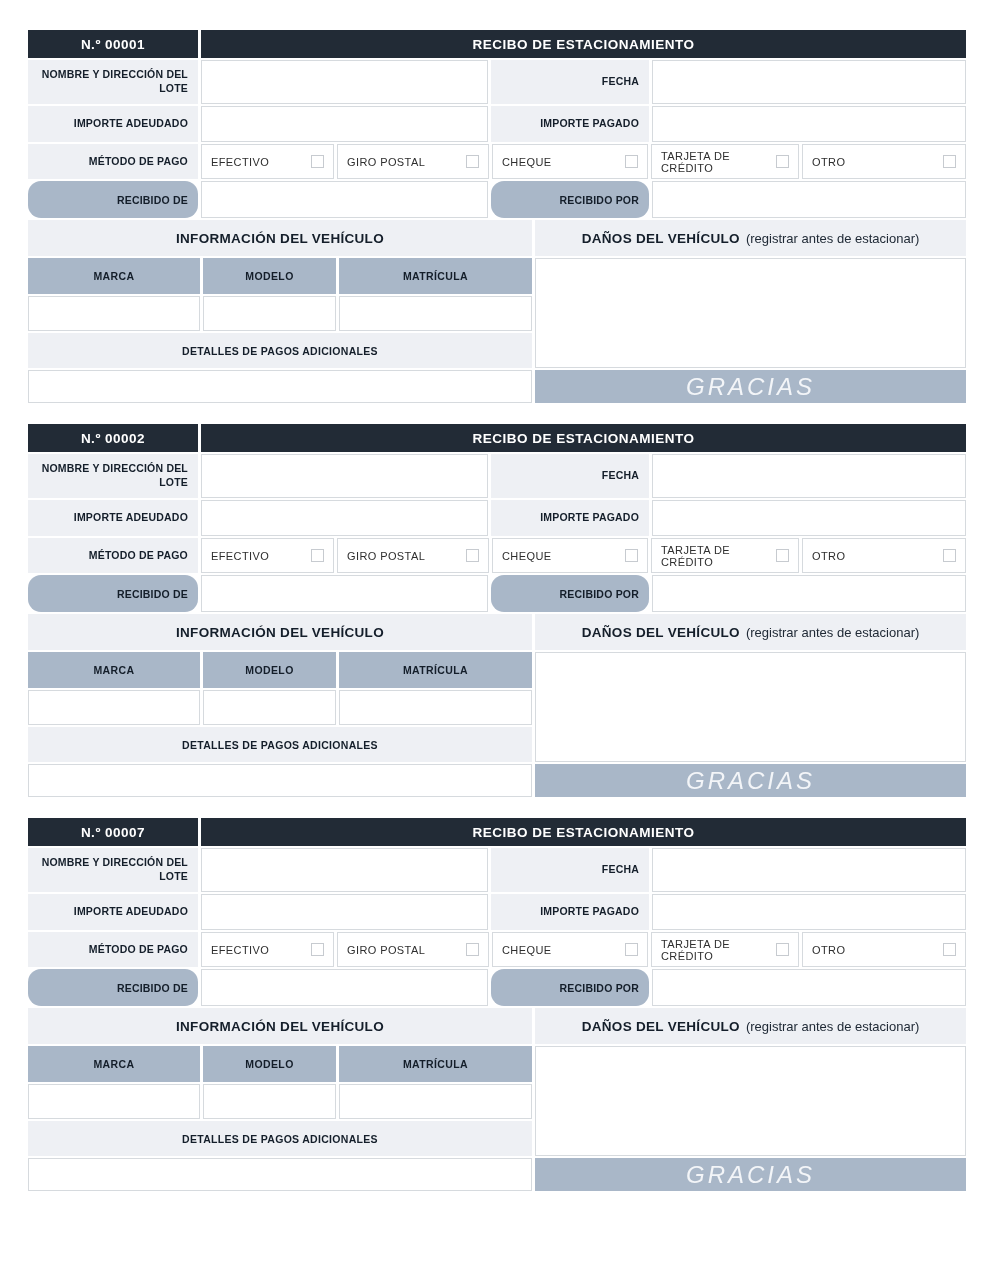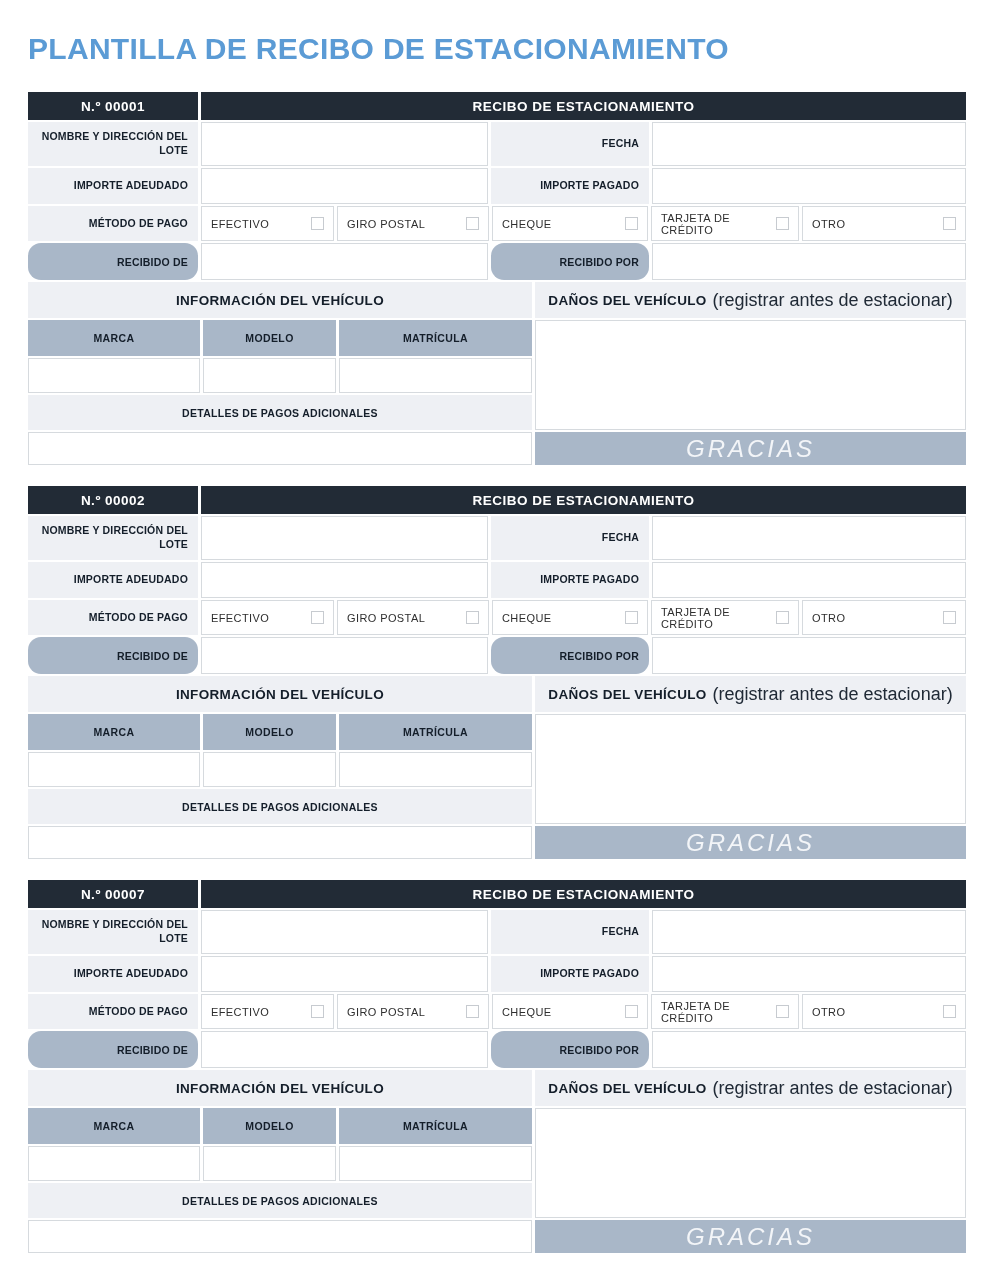--- a/index.html
+++ b/index.html
@@ -35,35 +35,34 @@
   .lbl{background:#eef0f4; color:#141e2a; font-weight:bold; font-size:10.5px;
        justify-content:flex-end; text-align:right; padding:2px 10px; letter-spacing:0.2px; line-height:1.3;}
   .blu{background:#a9b7c8; color:#141e2a; font-weight:bold; font-size:10.5px;
        justify-content:flex-end; text-align:right; padding:2px 10px; letter-spacing:0.2px;border-radius:13px;}
   .inp{background:#ffffff; border:1.5px solid #d6dade;}
   .chk-cell{background:#ffffff; border:1.5px solid #d6dade; padding:0 9px;
             font-size:11px; color:#2e2e2e; letter-spacing:0.4px;}
   .chk{width:13px; height:13px; flex:none; border:1.5px solid #c7cbd0; background:#ffffff; margin-left:auto;}
   .subhead{background:#eef0f4; justify-content:center; font-weight:bold; font-size:13.5px;
            color:#141e2a; letter-spacing:0.3px;}
-  .subnote{font-weight:normal; font-size:18px; letter-spacing:0; margin-left:6px; color:#202a36;}
+  .subnote{font-weight:normal; font-size:13px; letter-spacing:0; margin-left:6px; color:#202a36;}
   .colhead{background:#a9b7c8; justify-content:center; font-weight:bold; font-size:10.5px;
            color:#141e2a; letter-spacing:0.4px;}
   .dethead{background:#eef0f4; justify-content:center; font-weight:bold; font-size:10.5px;
            color:#141e2a; letter-spacing:0.3px;}
   .right-col{display:flex; flex-direction:column; gap:2px;}
   .damage-box{background:#ffffff; border:1.5px solid #d6dade; flex:1 1 auto;}
   .gracias{background:#a9b7c8; color:#f3f5f8; font-style:italic; font-weight:300;
            font-size:24px; letter-spacing:3px; justify-content:center; height:33px;}
 </style>
 </head>
 <body>
 
 <div class="page">
-  <h1 class="page-title">PLANTILLA DE RECIBO DE ESTACIONAMIENTO</h1>
 
   <section class="receipt">
     <div class="row h-header">
       <div class="cell dark w-label">N.º 00001</div>
       <div class="cell dark flex1">RECIBO DE ESTACIONAMIENTO</div>
     </div>
     <div class="row h-lot">
       <div class="cell lbl w-label">NOMBRE Y DIRECCIÓN DEL LOTE</div>
       <div class="cell inp w-input1"></div>
       <div class="cell lbl w-label2">FECHA</div>

